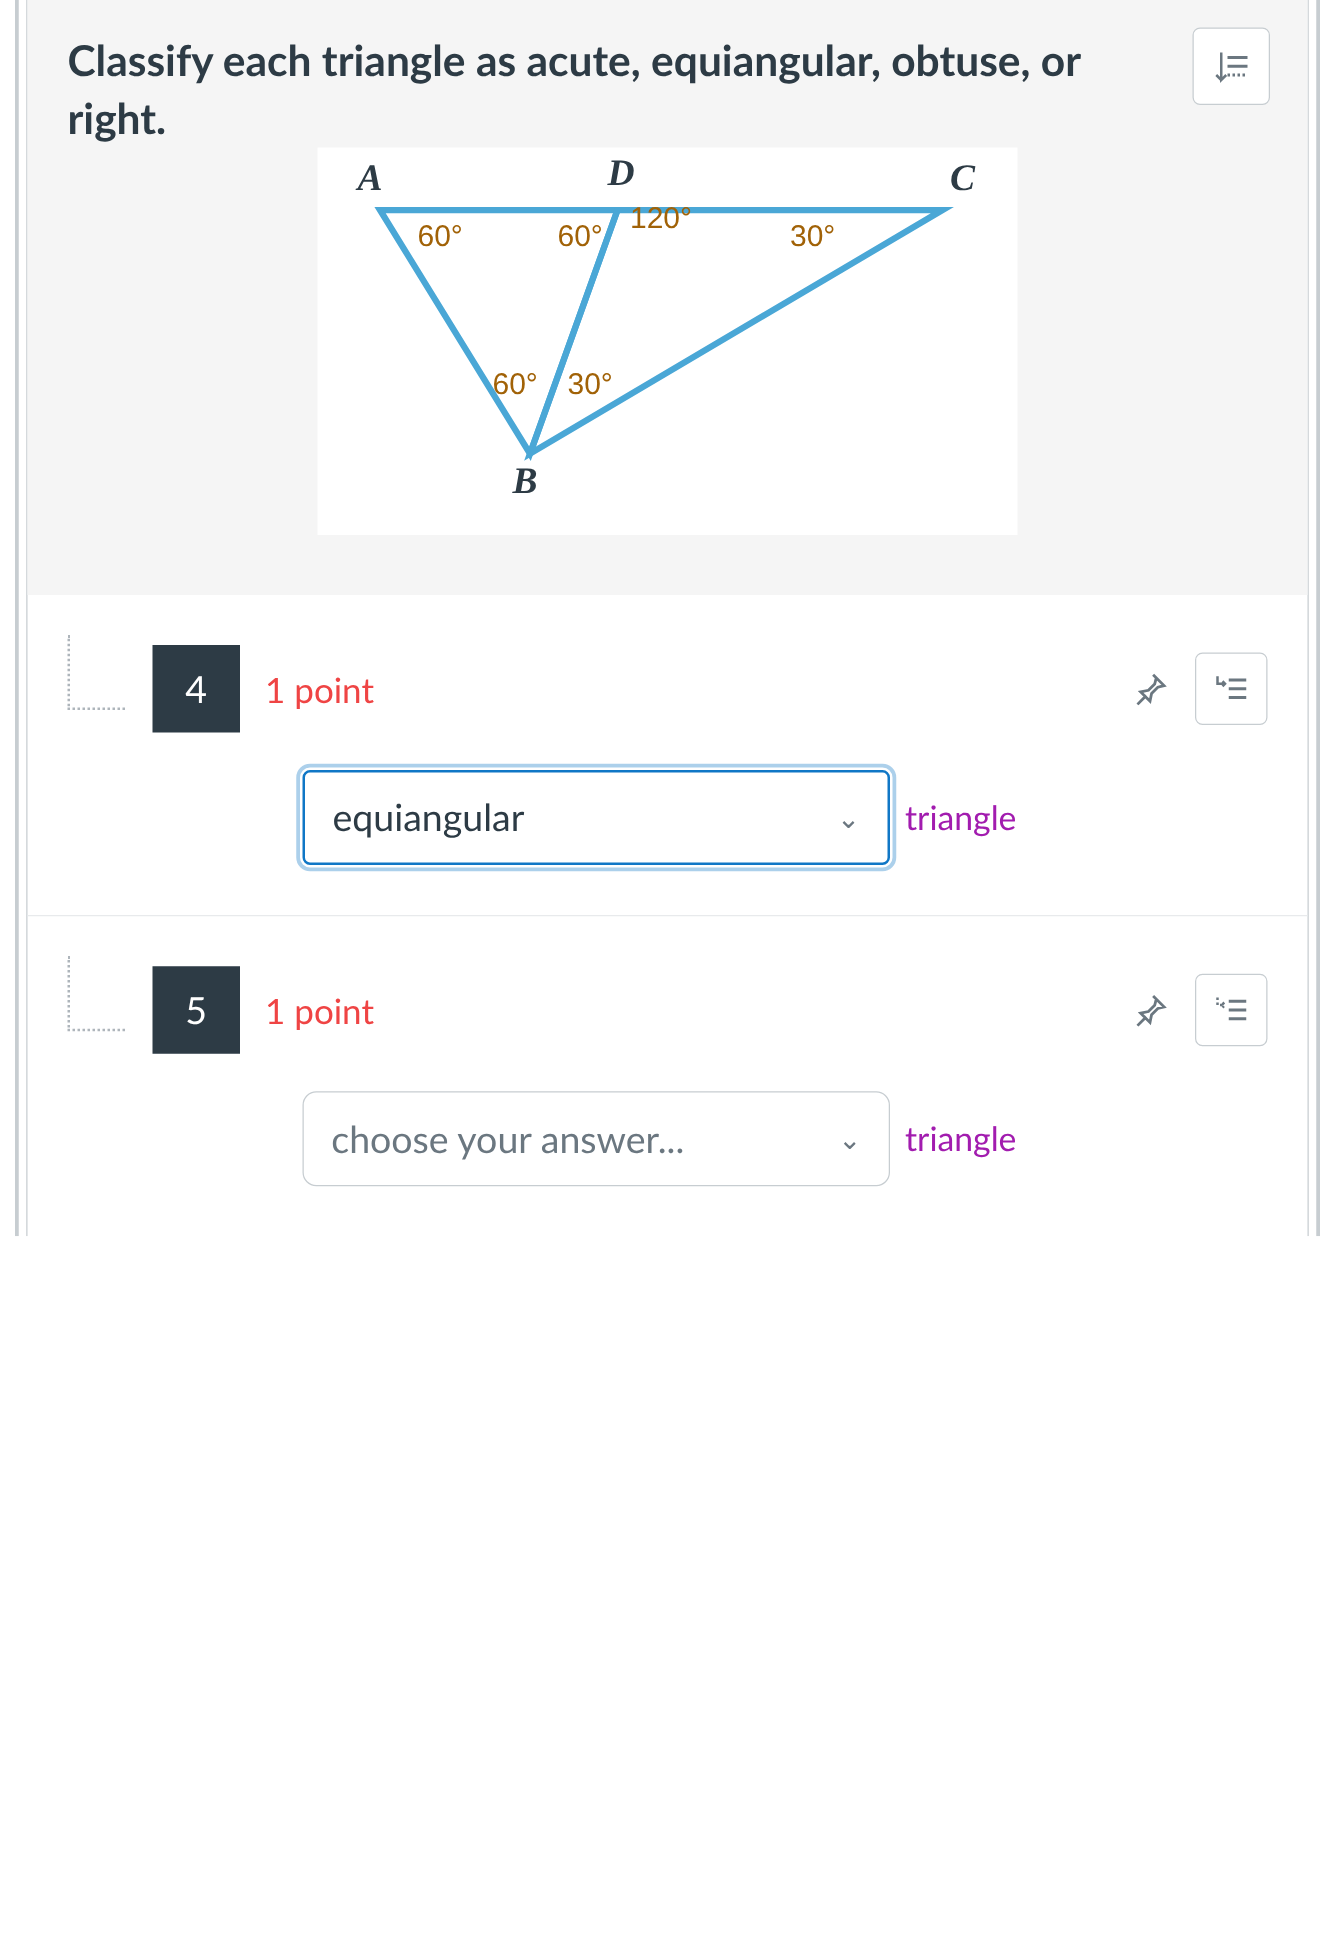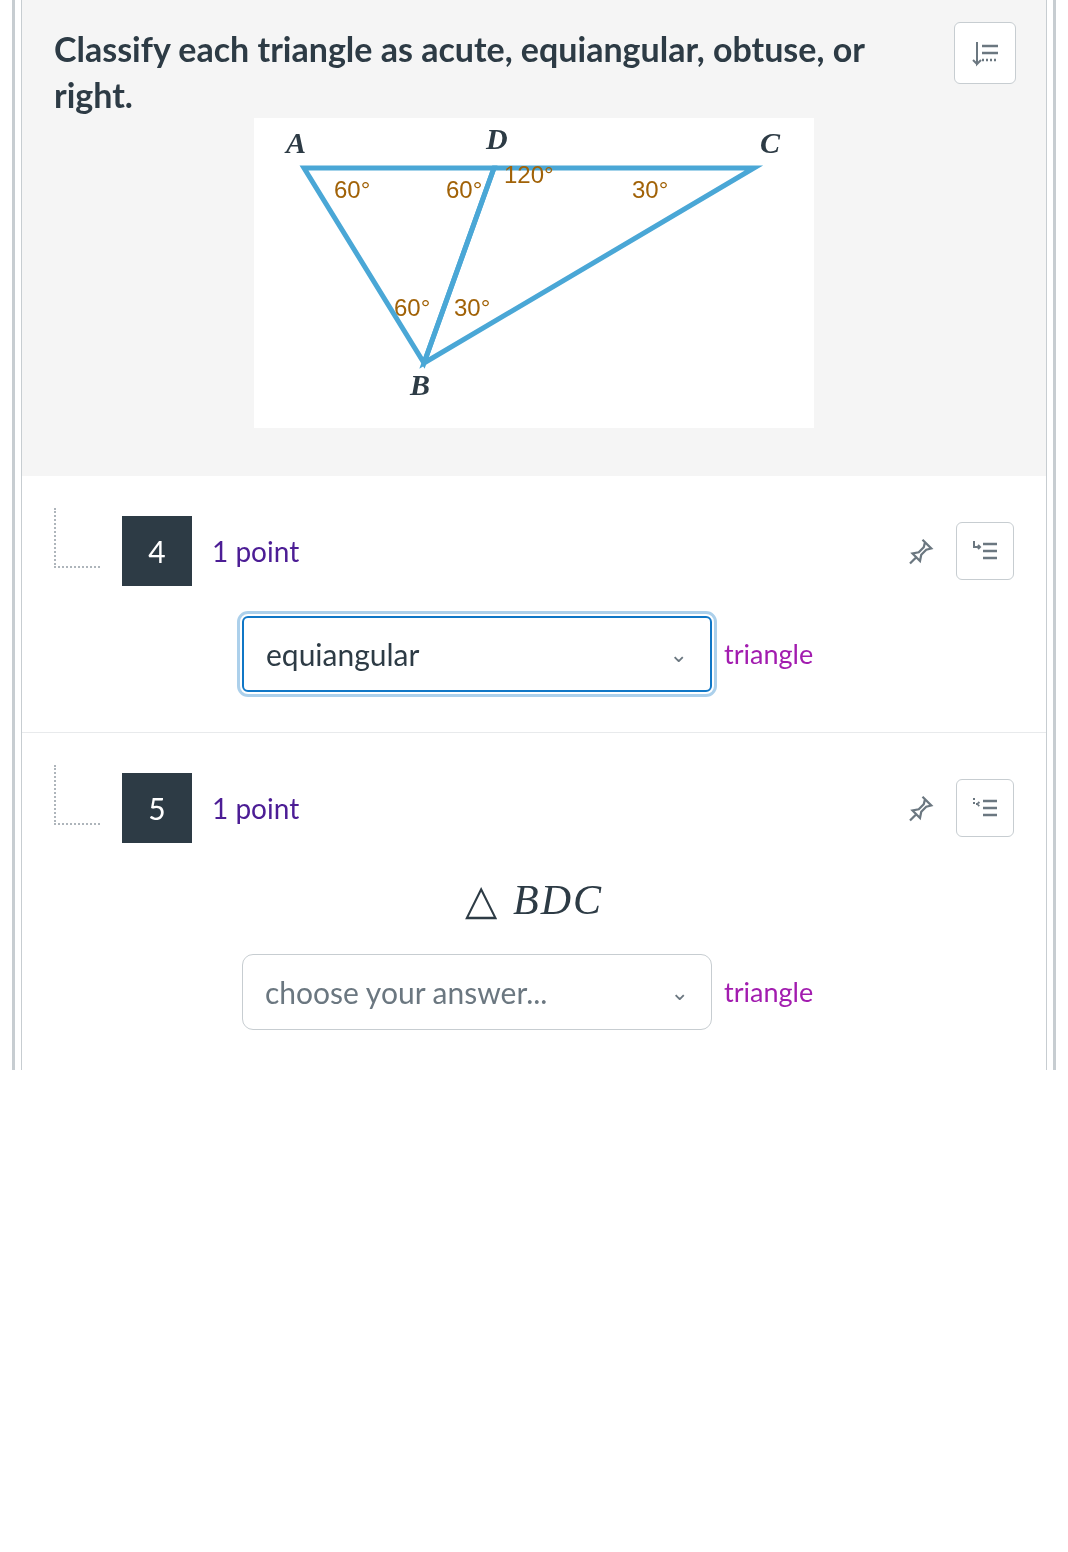--- a/index.html
+++ b/index.html
@@ -102,21 +102,21 @@
     height: 70px;
     background: #2d3b45;
     color: #fff;
     font-size: 30px;
     display: flex;
     align-items: center;
     justify-content: center;
   }
   .q-points {
     font-size: 28px;
-    color: #4c1d95;
+    color: #ef4444;
   }
   .q-icons {
     margin-left: auto;
     display: flex;
     align-items: center;
     gap: 18px;
   }
   .pin-icon {
     width: 36px;
     height: 36px;
@@ -273,23 +273,20 @@
             <div class="list-btn">
               <svg width="28" height="28" viewBox="0 0 28 28">
                 <path d="M3 4 L3 10 L9 10 M7 8 L9 10 L7 12" stroke="#6b7780" stroke-width="2" fill="none" stroke-dasharray="2 2"></path>
                 <line x1="12" y1="7" x2="26" y2="7" stroke="#6b7780" stroke-width="2.5"></line>
                 <line x1="12" y1="14" x2="26" y2="14" stroke="#6b7780" stroke-width="2.5"></line>
                 <line x1="12" y1="21" x2="26" y2="21" stroke="#6b7780" stroke-width="2.5"></line>
               </svg>
             </div>
           </div>
         </div>
-        <div class="tri-name">
-          <span class="tri-sym">△ </span><span>BDC</span>
-        </div>
         <div class="answer-row">
           <div class="dropdown placeholder">
             <span>choose your answer...</span>
             <span class="chev">⌄</span>
           </div>
           <span class="suffix">triangle</span>
         </div>
       </div>
 
     </div>

